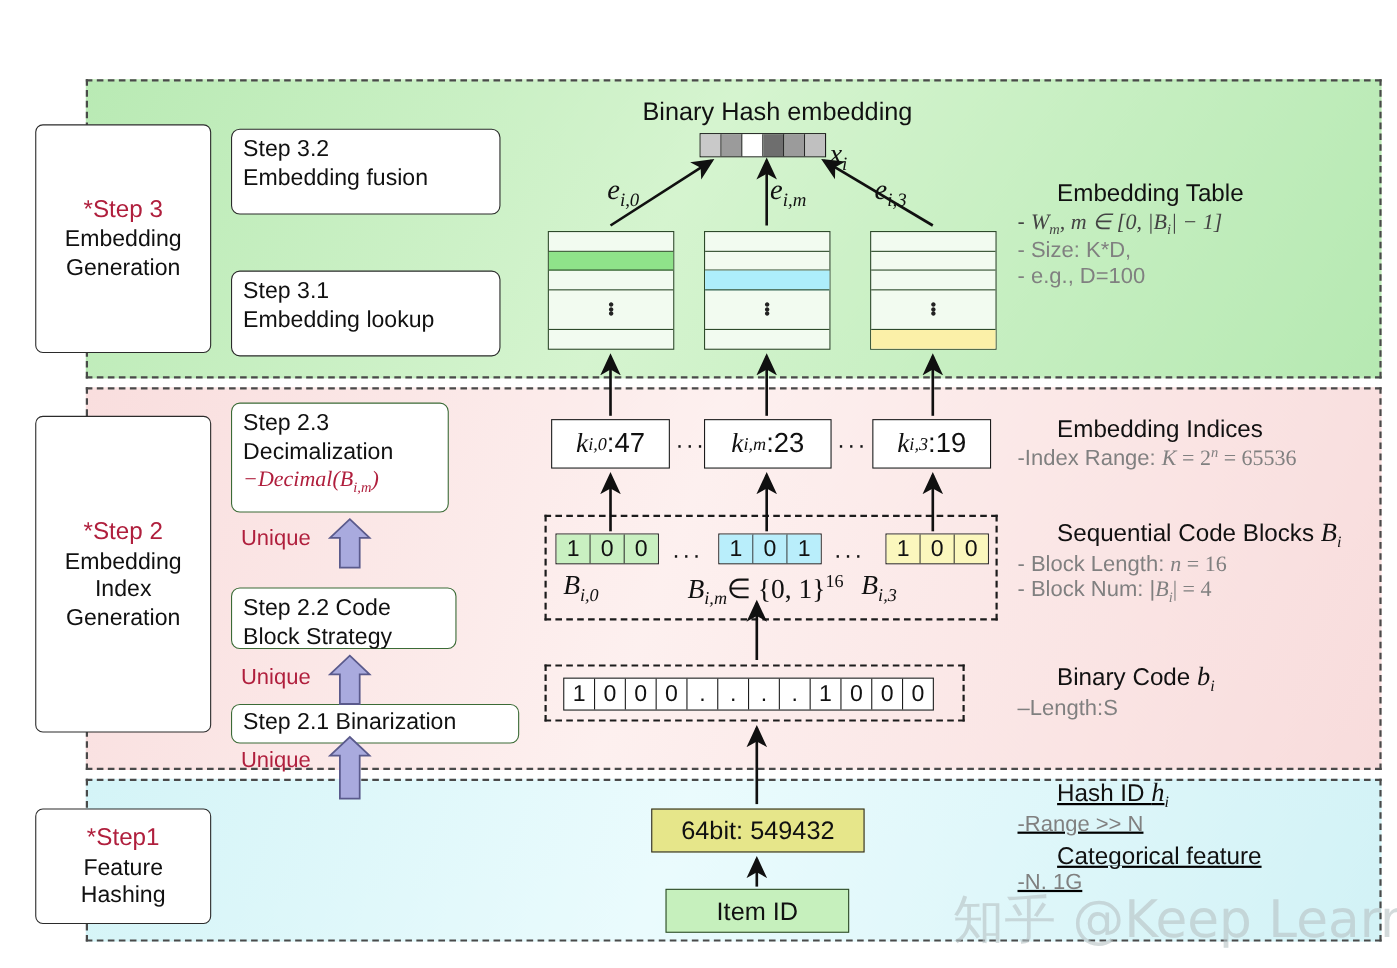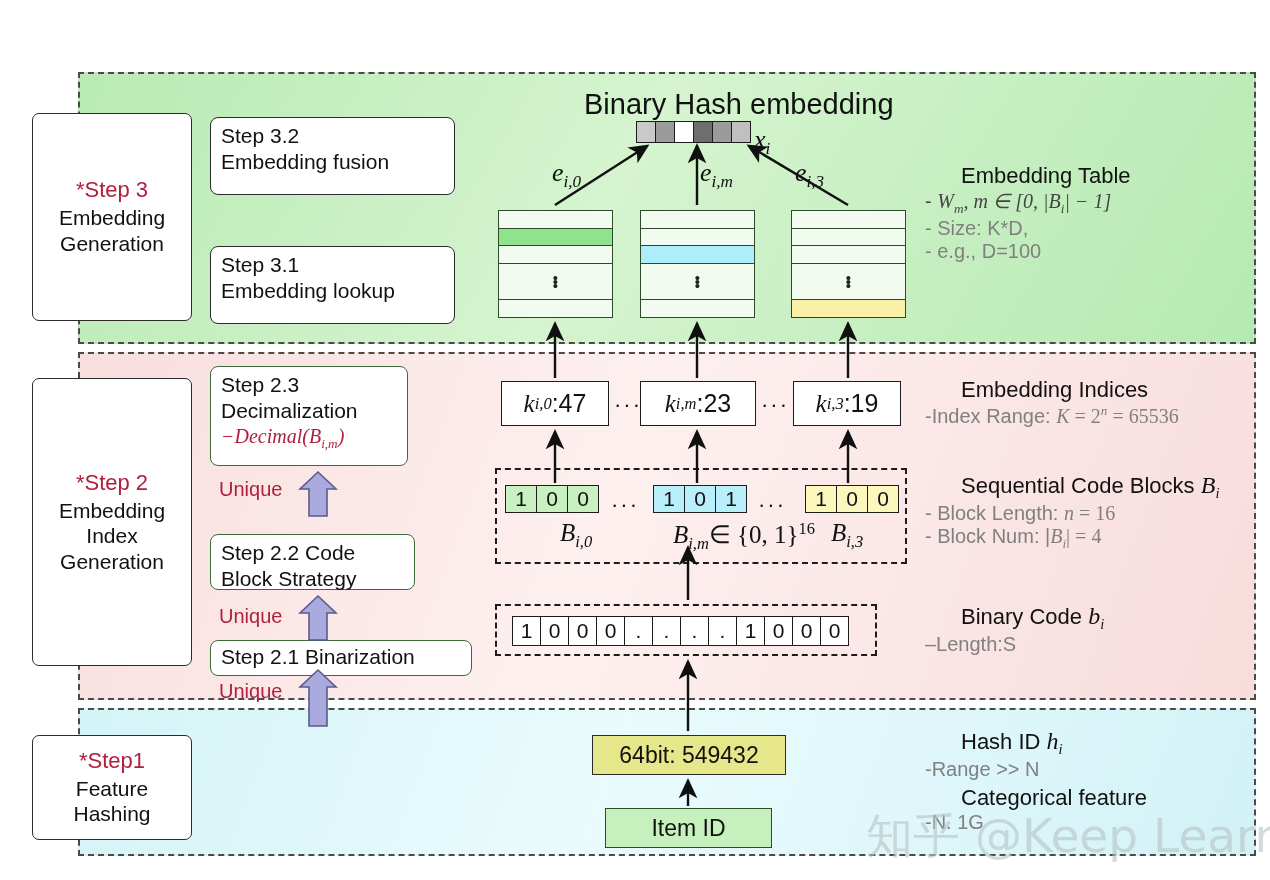--- a/index.html
+++ b/index.html
@@ -57,21 +57,21 @@
 
   
   .bits{display:flex;border:1.6px solid #1c1c1c;z-index:5;}
   .bits b{display:flex;align-items:center;justify-content:center;font-weight:normal;
     width:30px;height:26px;border-right:1.5px solid #1c1c1c;font-size:21px;color:#111;}
   .bits b:last-child{border-right:none;}
   .bits.g b{background:#c9f0c1;}
   .bits.c b{background:#b9eefb;}
   .bits.y b{background:#fbf7bd;}
 
-  .blabel{font-family:"Liberation Serif",serif;font-style:italic;font-size:25px;color:#111;z-index:5;margin-left:48px;}
+  .blabel{font-family:"Liberation Serif",serif;font-style:italic;font-size:25px;color:#111;z-index:5;}
 
   
   .codestrip{display:flex;border:1.6px solid #1c1c1c;background:#fff;z-index:5;}
   .codestrip b{display:flex;align-items:center;justify-content:center;font-weight:normal;
     width:27px;height:28px;border-right:1.5px solid #1c1c1c;font-size:21px;color:#111;}
   .codestrip b:last-child{border-right:none;}
 
   .dashbox{border:2px dashed #1c1c1c;z-index:4;}
 
   
@@ -155,21 +155,21 @@
   <div class="abs unique" style="left:219px;top:605px;">Unique</div>
   <svg class="abs parrow" style="left:298px;top:594px;width:40px;height:48px;" viewBox="0 0 40 48">
     <polygon points="20,2 38,19 29,19 29,46 11,46 11,19 2,19" fill="#a9aade" stroke="#5a5a8c" stroke-width="1.6"></polygon>
   </svg>
 
   <div class="abs unique" style="left:219px;top:680px;">Unique</div>
   <svg class="abs parrow" style="left:298px;top:668px;width:40px;height:60px;" viewBox="0 0 40 60">
     <polygon points="20,2 38,19 29,19 29,58 11,58 11,19 2,19" fill="#a9aade" stroke="#5a5a8c" stroke-width="1.6"></polygon>
   </svg>
 
-  <div class="abs" style="left:584px;top:88px;font-size:29px;color:#111;">Binary Hash embedding</div>
+  <div class="abs" style="left:584px;top:88px;font-size:23px;color:#111;">Binary Hash embedding</div>
 
   <div class="abs hashstrip" id="hashstrip" style="left:636px;top:121px;">
       <i style="background: rgb(201, 201, 201);"></i>
       <i style="background: rgb(155, 155, 155);"></i>
       <i style="background: rgb(255, 255, 255);"></i>
       <i style="background: rgb(110, 110, 110);"></i>
       <i style="background: rgb(155, 155, 155);"></i>
       <i style="background: rgb(192, 192, 192);"></i>
     </div>
 
@@ -323,21 +323,21 @@
     <div class="ann-title">
       <span>Binary Code </span><span class="mi" style="font-size:24px;">b</span><sub class="mi">i</sub>
     </div>
     <div class="ann-sub">–Length:S</div>
   </div>
 
   <div class="abs ybox" style="left:592px;top:735px;width:194px;height:40px;">64bit: 549432</div>
 
   <div class="abs gbox" style="left:605px;top:808px;width:167px;height:40px;">Item ID</div>
 
-  <div class="abs" style="left:925px;top:728px;">
+  <div class="abs" style="left:925px;top:708px;text-decoration:underline;">
     <div class="ann-title">
       <span>Hash ID </span><span class="mi" style="font-size:24px;">h</span><sub class="mi">i</sub>
     </div>
     <div class="ann-sub">-Range &gt;&gt; N</div>
     <div class="ann-title" style="margin-top:4px;">Categorical feature</div>
     <div class="ann-sub">-N. 1G</div>
   </div>
 
   <div class="wm" style="left:866px;top:805px;">知乎 @Keep Learning</div>
 

